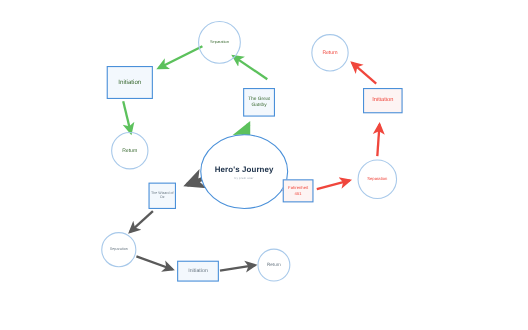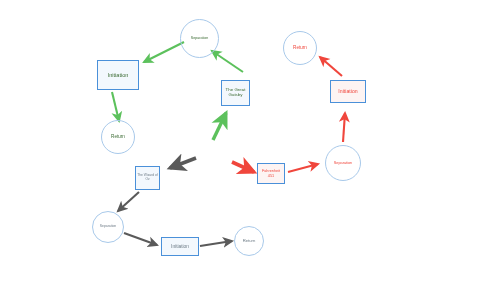--- a/index.html
+++ b/index.html
@@ -63,20 +63,24 @@
     <line x1="288" y1="172" x2="318" y2="164" stroke="#f0463c" stroke-width="2.1" marker-end="url(#ah-red)"></line>
     <line x1="343" y1="142" x2="345" y2="113" stroke="#f0463c" stroke-width="2.1" marker-end="url(#ah-red)"></line>
     <line x1="342" y1="76" x2="320" y2="57" stroke="#f0463c" stroke-width="2.1" marker-end="url(#ah-red)"></line>
 
     <line x1="196" y1="158" x2="170" y2="168" stroke="#5a5a5a" stroke-width="3.6" marker-end="url(#ah-grey)"></line>
     <line x1="139" y1="192" x2="118" y2="211" stroke="#5a5a5a" stroke-width="2.1" marker-end="url(#ah-grey)"></line>
     <line x1="124" y1="233" x2="157" y2="245" stroke="#5a5a5a" stroke-width="2.1" marker-end="url(#ah-grey)"></line>
     <line x1="200" y1="246" x2="232" y2="241" stroke="#5a5a5a" stroke-width="2.1" marker-end="url(#ah-grey)"></line>
   </svg>
 
+  <div id="hub">
+    <span class="hub-title">Hero's Journey</span>
+    <span class="hub-sub">by prezi user</span>
+  </div>
 
   <div class="node circle c-green" style="left:180px;top:19px;width:39px;height:39px;">
     <span class="lbl" style="font-size:3.6px;">Separation</span>
   </div>
 
   <div class="node box c-green" style="left:97px;top:60px;width:42px;height:30px;">
     <span class="lbl" style="font-size:5.6px;">Initiation</span>
   </div>
 
   <div class="node circle c-green" style="left:101px;top:120px;width:34px;height:34px;">

